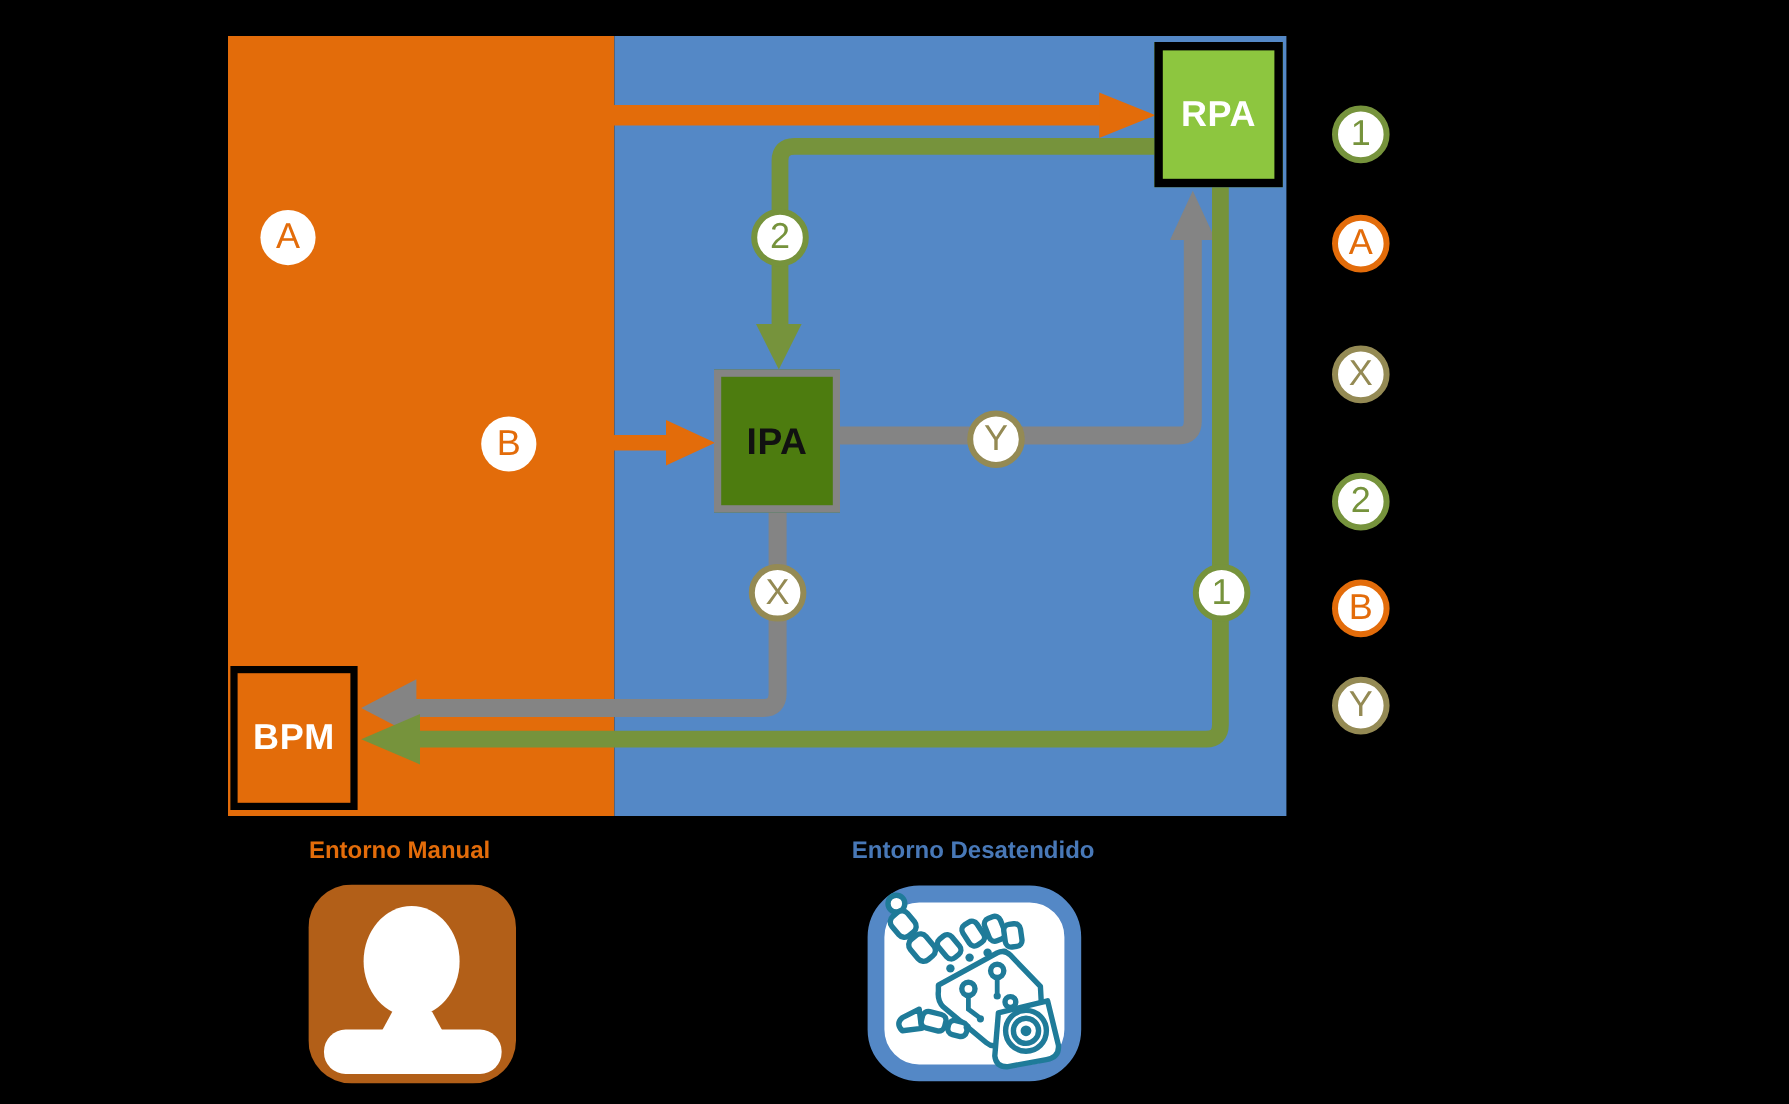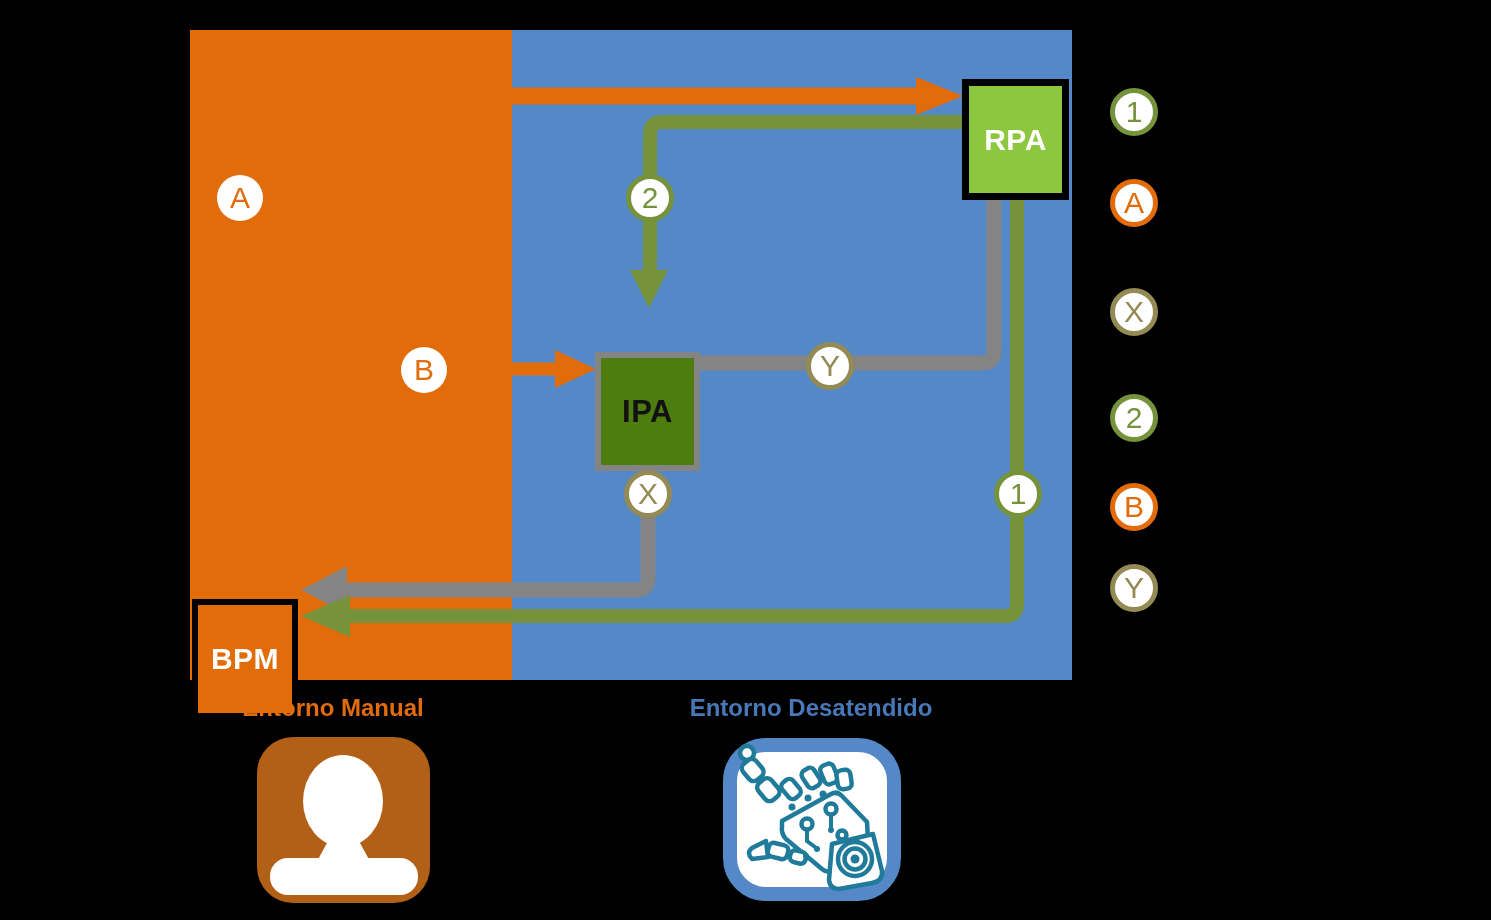--- a/index.html
+++ b/index.html
@@ -18,21 +18,21 @@
   .line-olive{stroke:var(--olive);fill:none;}
   .head-olive{fill:var(--olive);}
   .line-gray{stroke:var(--gray);fill:none;}
   .head-gray{fill:var(--gray);}
   .line-orange{stroke:var(--orange);fill:none;}
   .head-orange{fill:var(--orange);}
 
   
   .node{
     position:absolute;box-sizing:border-box;display:flex;align-items:center;justify-content:center;
-    font-weight:bold;letter-spacing:.5px;margin-top:44px;
+    font-weight:bold;letter-spacing:.5px;
   }
   .node-rpa{left:962px;top:35px;width:107px;height:121px;background:var(--green);border:7px solid #000;color:#fff;font-size:30px;}
   .node-ipa{left:595px;top:308px;width:105px;height:119px;background:#4d7c0f;border:6px solid var(--gray);color:#111;font-size:31px;}
   .node-bpm{left:192px;top:555px;width:106px;height:120px;background:var(--orange);border:6px solid #000;color:#fff;font-size:30px;}
 
   
   .marker{
     position:absolute;box-sizing:border-box;border-radius:50%;background:#fff;
     display:flex;align-items:center;justify-content:center;font-size:30px;line-height:1;
   }
@@ -49,22 +49,22 @@
   .m-y{left:806px;top:342px;}
   .m-1{left:994px;top:470px;}
 
   
   .legend-item{left:1110px;}
   .l-1{top:88px;} .l-a{top:179px;} .l-x{top:288px;}
   .l-2{top:394px;} .l-b{top:483px;} .l-y{top:564px;}
 
   
   .caption{
-    position:absolute;top:694px;height:30px;display:flex;align-items:flex-start;justify-content:center;
-    font-weight:bold;font-size:24px;white-space:nowrap;
+    position:absolute;top:694px;height:30px;display:flex;align-items:center;justify-content:center;
+    font-weight:bold;font-size:20px;white-space:nowrap;
   }
   .caption-manual{left:193px;width:280px;color:var(--orange);}
   .caption-auto{left:661px;width:300px;color:var(--blue-text);}
 
   
   .icon-wrap{position:absolute;}
   .icon-person{left:257px;top:737px;width:173px;height:166px;}
   .icon-robot{left:722px;top:737px;width:180px;height:165px;}
   .person-bg{fill:var(--orange-dark);}
   .person-fg{fill:#fff;}

